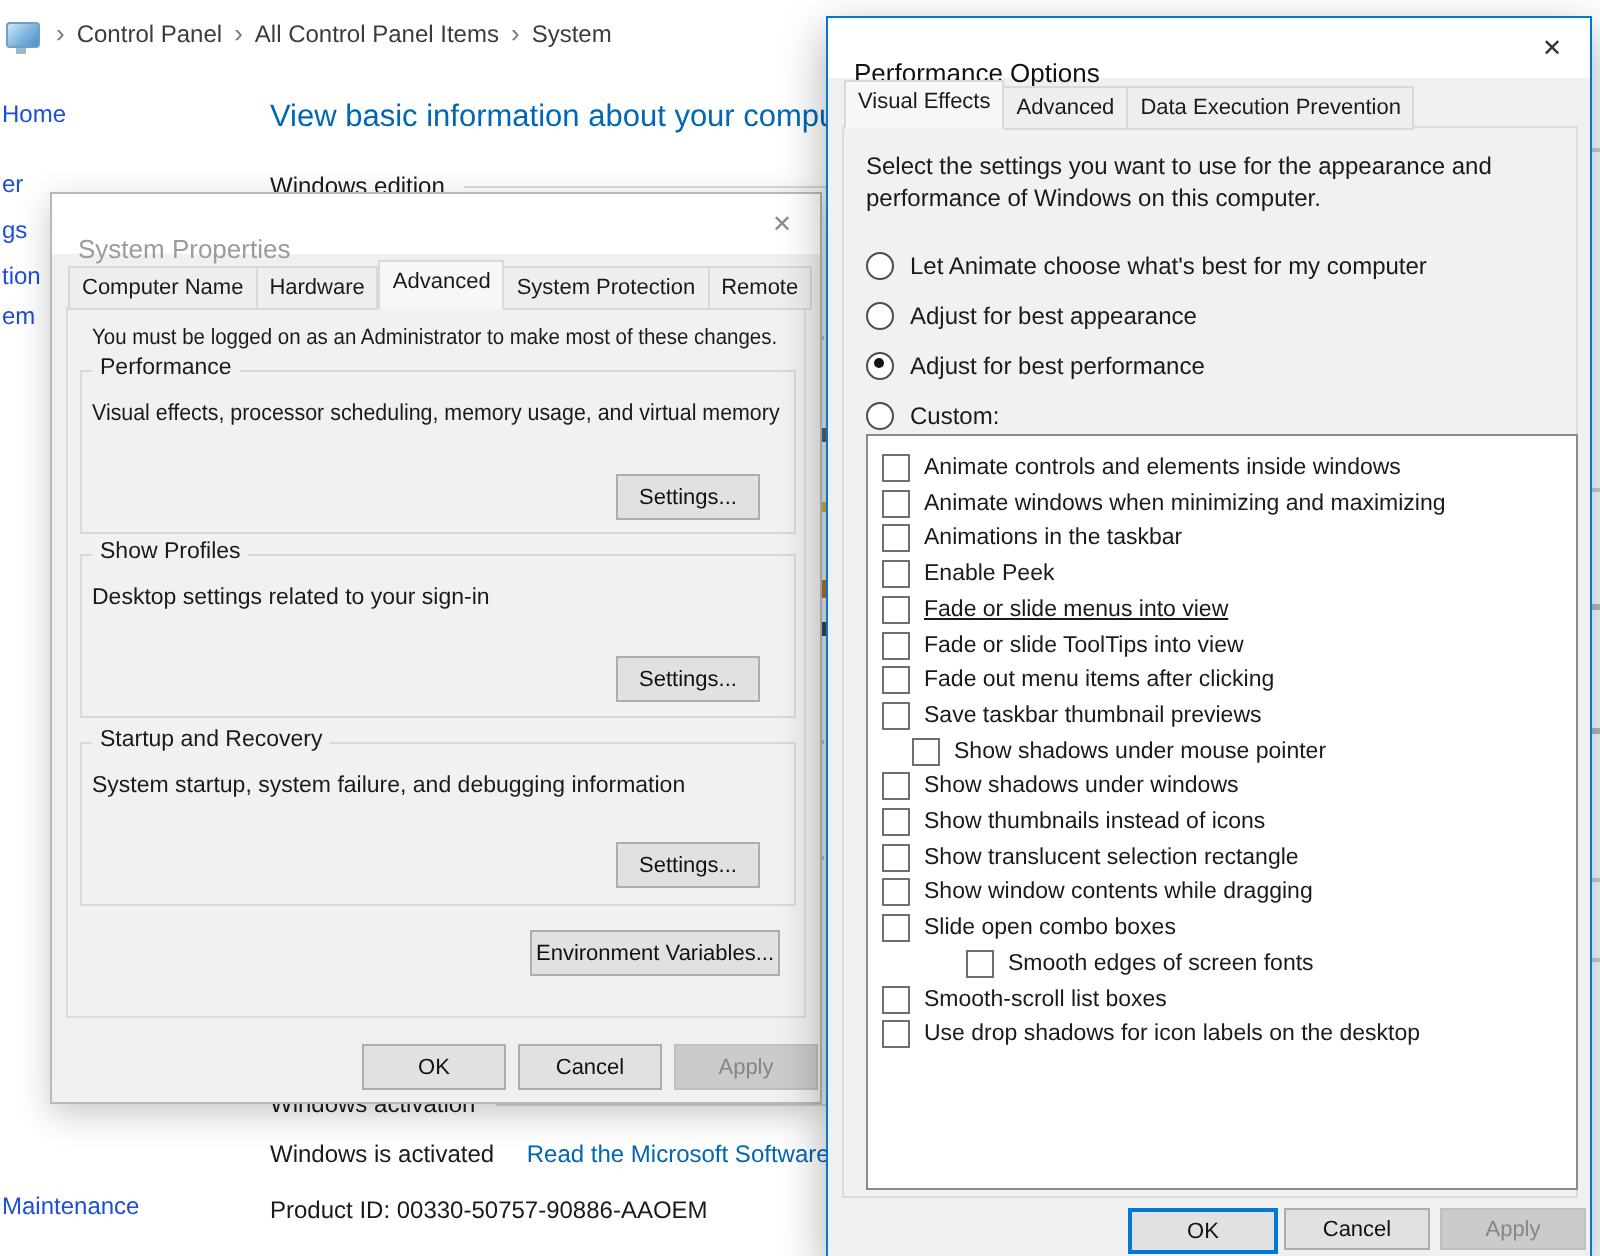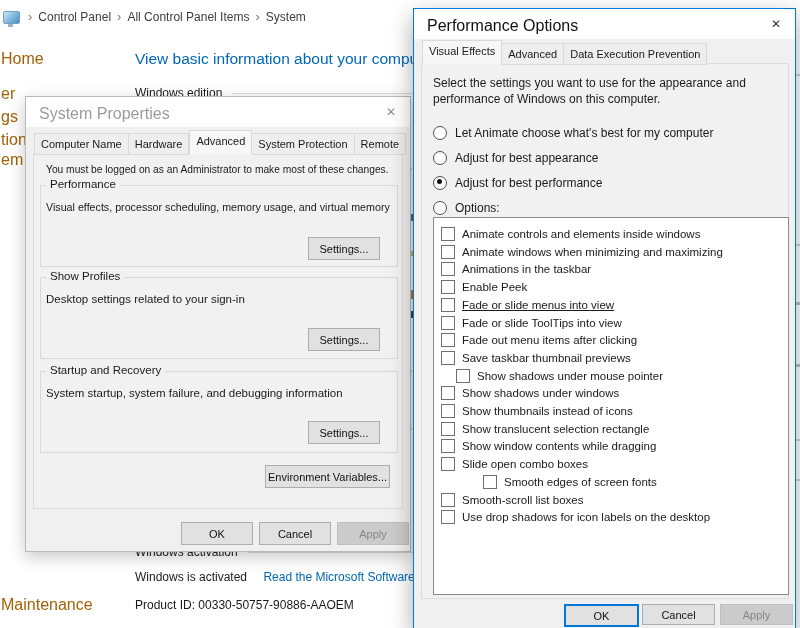--- a/index.html
+++ b/index.html
@@ -7,33 +7,33 @@
     width:800px;height:628px;position:relative;overflow:hidden;
     background:#ffffff;color:#1a1a1a;
     font-family:"Liberation Sans","DejaVu Sans",sans-serif;font-size:12px;
   }
   
   .crumbbar{position:absolute;left:0;top:0;width:420px;height:34px;background:#fff;display:flex;align-items:center;padding-left:3px}
   .bc-icon{width:15px;height:11px;border:1px solid #6f9fc8;border-radius:2px;background:linear-gradient(135deg,#cfe7f5 0%,#7db4dd 55%,#4d8ec4 100%);position:relative;margin-right:2px}
   .bc-icon::after{content:"";position:absolute;left:4px;bottom:-4px;width:5px;height:3px;background:#9db6c9}
   .crumb-chev{color:#7a7a7a;font-size:13px;padding:0 6px 2px 6px}
   .crumb-item{color:#3c3c3c;font-size:12px}
-  .frag{position:absolute;left:1px;color:#a16207;font-size:16px;white-space:nowrap}
+  .frag{position:absolute;left:1px;color:#1d4ed8;font-size:12px;white-space:nowrap}
   .page-title{position:absolute;left:135px;top:50px;font-size:15.5px;color:#0067b5;white-space:nowrap;z-index:1}
   .sect{position:absolute;left:135px;width:278px;display:flex;align-items:center;white-space:nowrap;z-index:1}
   .sect .rule{flex:1;border-top:1px solid #dcdcdc;margin-left:10px}
   .body-row{position:absolute;z-index:1;white-space:nowrap}
   .link{color:#0066b4}
   .bg-frag{position:absolute;z-index:3}
   
   .dialog{position:absolute;background:#f0f0f0}
   .sp{left:25px;top:96px;width:384px;height:454px;border:1px solid #b9b9b9;z-index:10;box-shadow:0 5px 16px rgba(0,0,0,.22)}
   .po{left:413px;top:8px;width:381px;height:620px;border:1px solid #0078d7;z-index:20;box-shadow:0 8px 22px rgba(0,0,0,.33)}
   .titlebar{position:absolute;left:0;top:0;right:0;height:30px;background:#fff}
-  .title{position:absolute;left:13px;top:8px;font-size:16px;white-space:nowrap}
+  .title{position:absolute;left:13px;top:20px;font-size:13px;white-space:nowrap}
   .sp .title{color:#9b9b9b}
   .po .title{color:#111}
   .close{position:absolute;top:6px;right:9px;width:20px;height:18px;text-align:center;line-height:18px;font-size:12px;cursor:default}
   .sp .close{color:#8e8e8e}
   .po .close{color:#333}
   .tabs{position:absolute;display:flex;align-items:flex-end;z-index:2}
   .tab{height:20px;line-height:20px;padding:0 6px;font-size:11px;background:#eeeeee;border:1px solid #d9d9d9;border-left:none;color:#1a1a1a;white-space:nowrap}
   .tab:first-child{border-left:1px solid #d9d9d9}
   .tab.active{height:23px;line-height:21px;background:#f7f7f7;border:1px solid #d9d9d9;border-bottom:1px solid #f2f2f2;position:relative;z-index:3}
   .pane{position:absolute;background:#f1f1f1;border:1px solid #dcdcdc}
@@ -166,21 +166,21 @@
       <div class="radiorow" style="left: 19px; top: 141px;">
         <span class="radio"></span>
         <span>Adjust for best appearance</span>
       </div>
       <div class="radiorow" style="left: 19px; top: 166px;">
         <span class="radio sel"></span>
         <span>Adjust for best performance</span>
       </div>
       <div class="radiorow" style="left: 19px; top: 191px;">
         <span class="radio"></span>
-        <span>Options:</span>
+        <span>Custom:</span>
       </div>
     </div>
   <div class="listbox" id="po-list">
       <div class="cbrow" style="top: 8px;">
         <span class="cb"></span>
         <span>Animate controls and elements inside windows</span>
       </div>
       <div class="cbrow" style="top: 26px;">
         <span class="cb"></span>
         <span>Animate windows when minimizing and maximizing</span>

